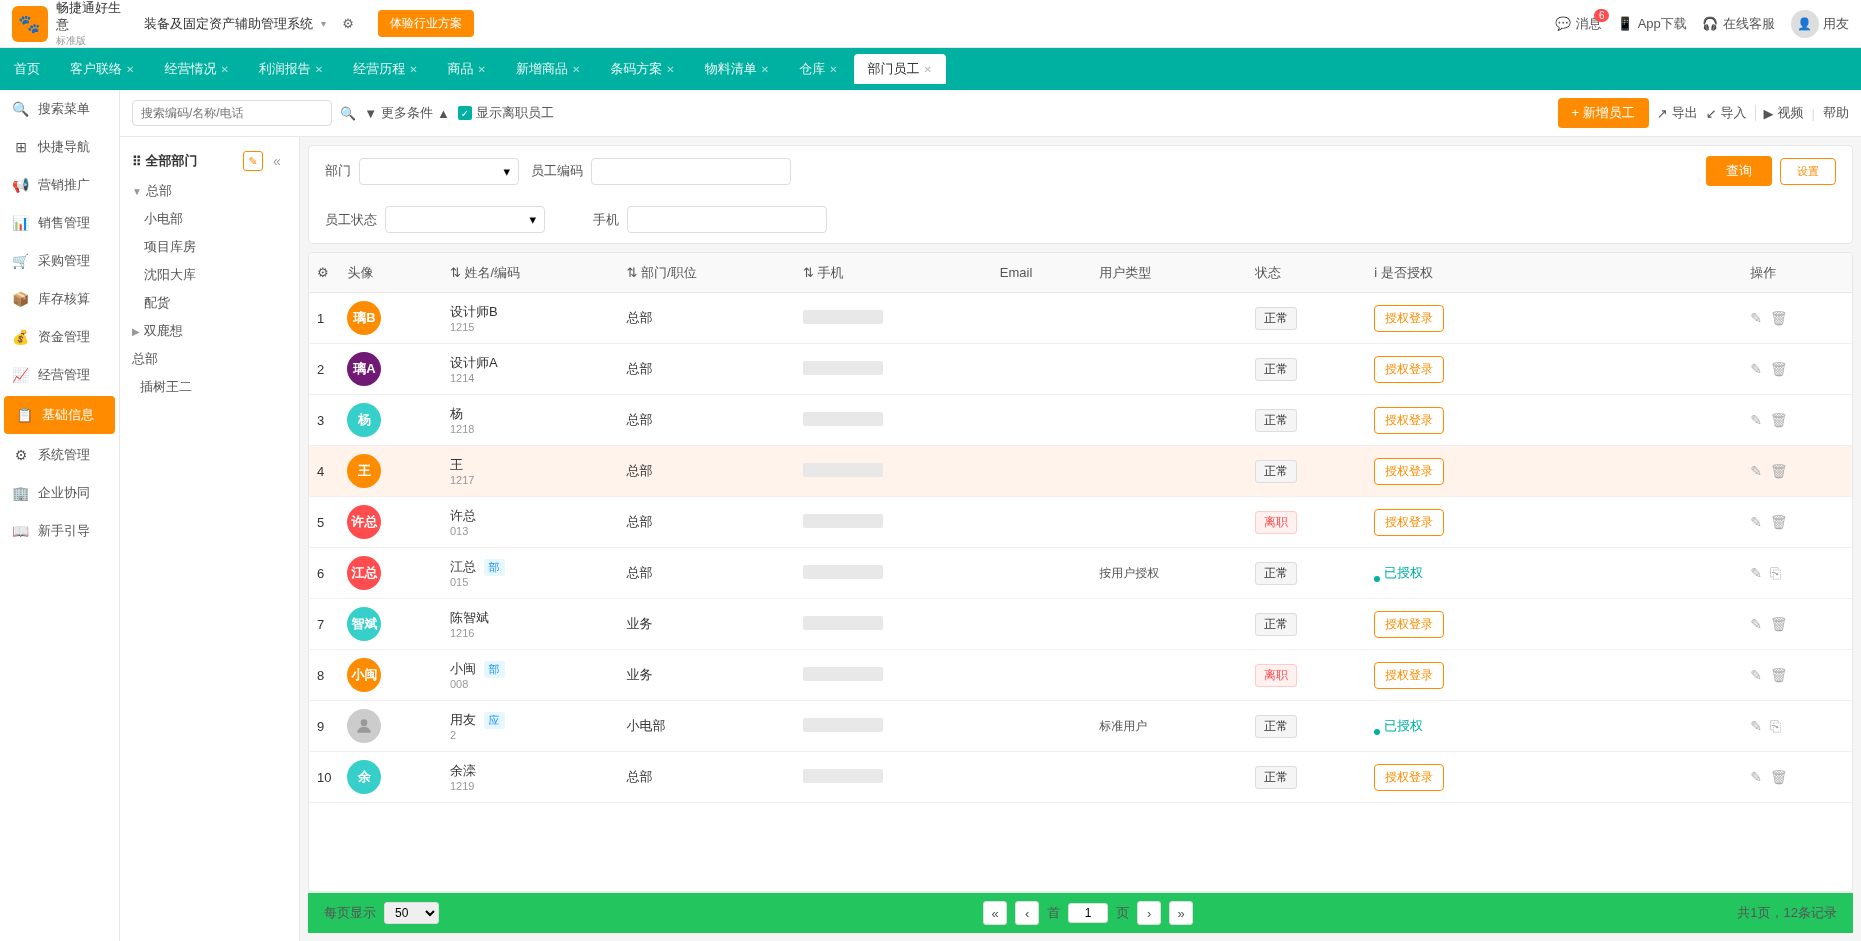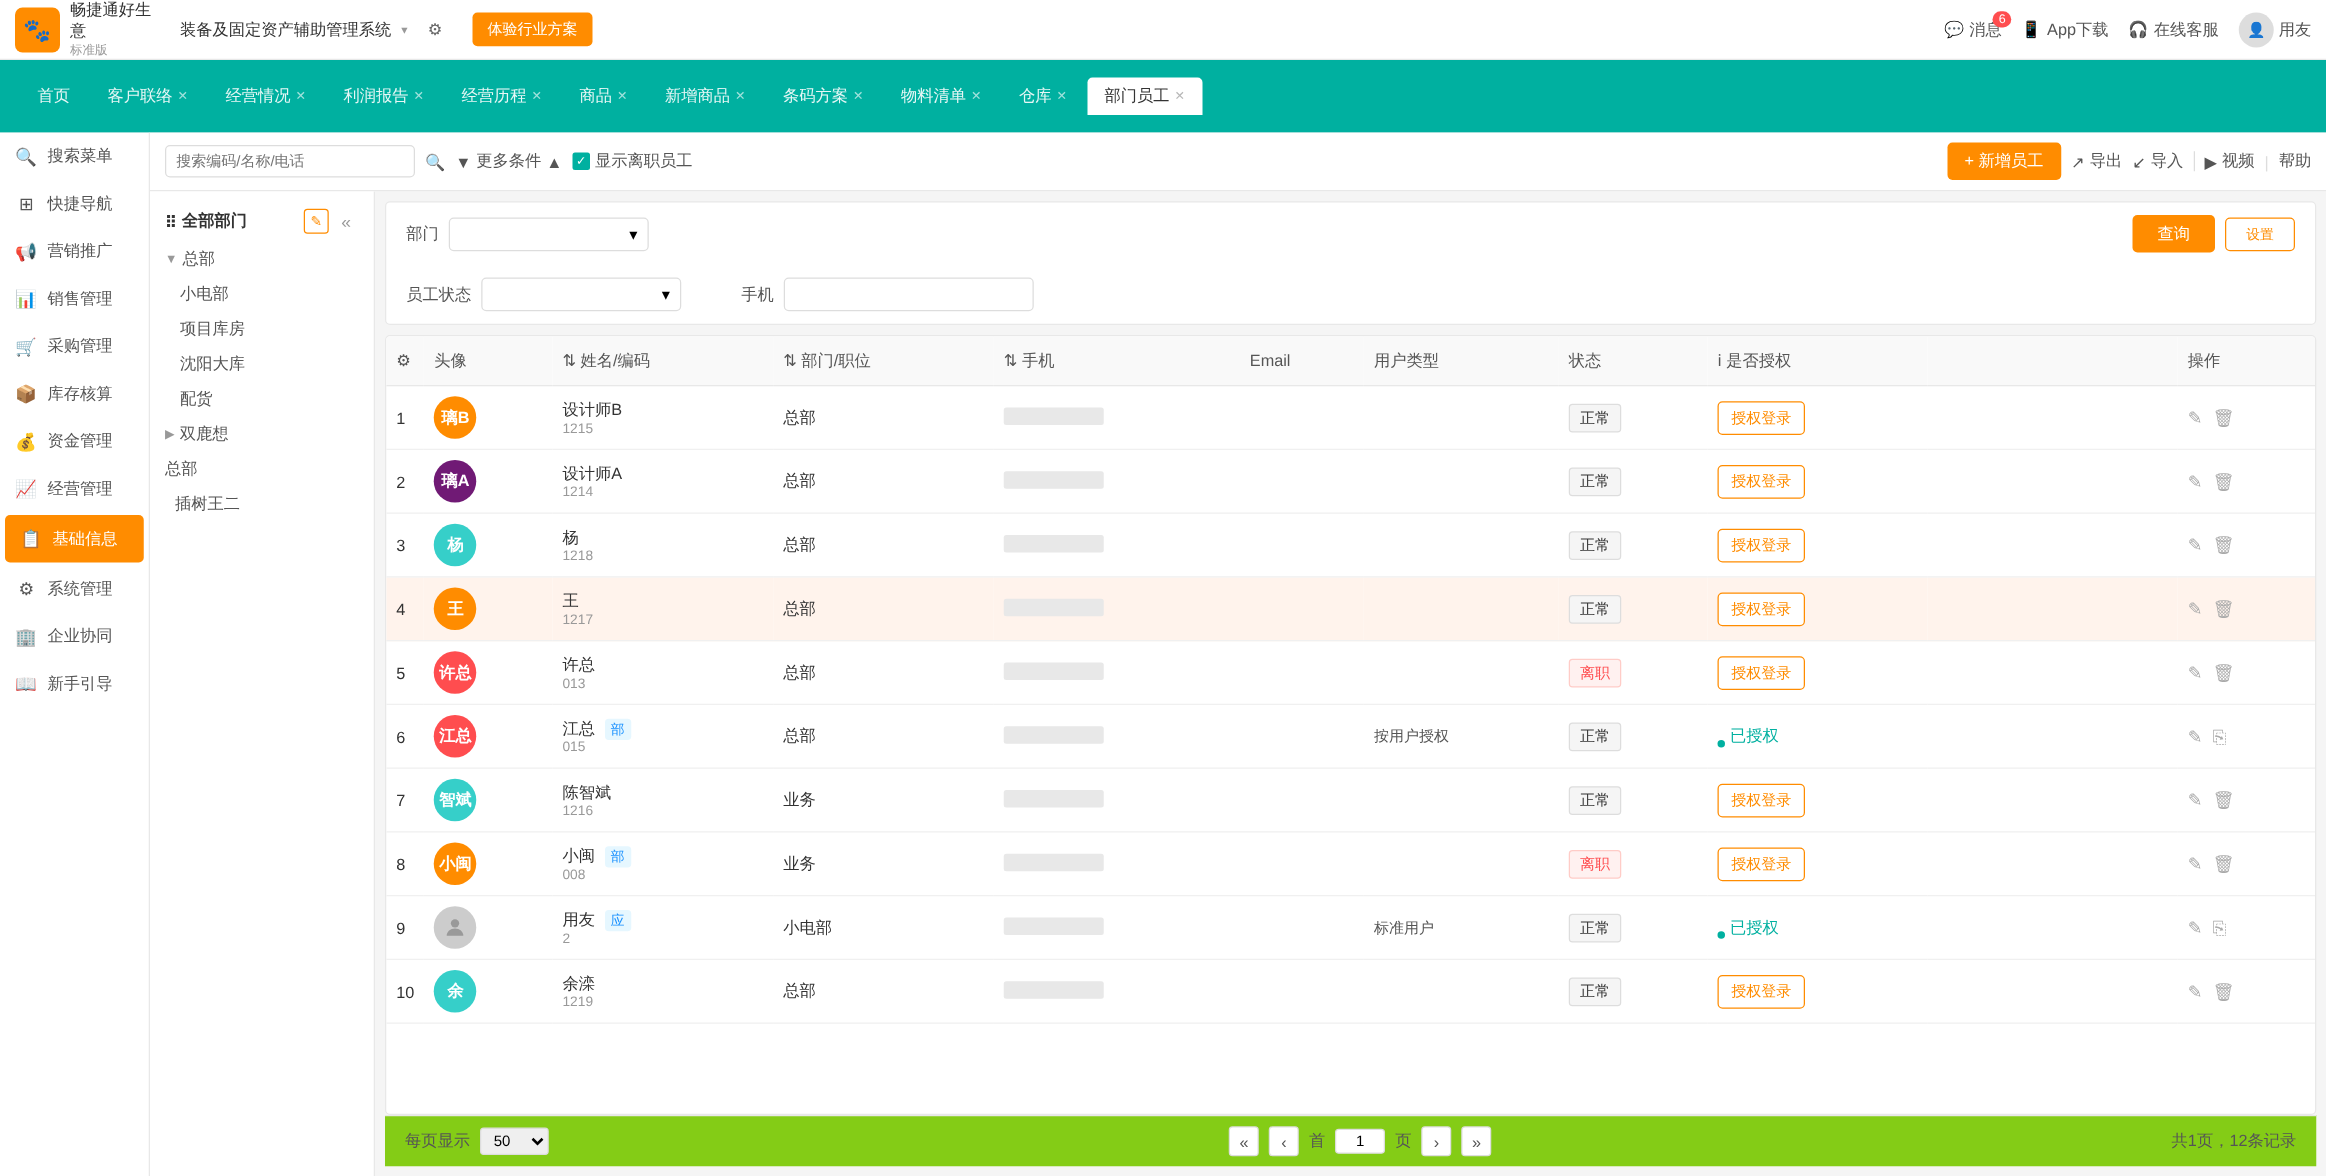--- a/index.html
+++ b/index.html
@@ -15,21 +15,21 @@
     .system-title span { color: #333; font-size: 13px; }
     .system-title .arrow { color: #999; font-size: 10px; }
     .settings-icon { width: 28px; height: 28px; display: flex; align-items: center; justify-content: center; color: #666; cursor: pointer; }
     .experience-btn { background: #ff8c00; color: #fff; border: none; border-radius: 4px; padding: 5px 12px; font-size: 12px; cursor: pointer; margin-left: 8px; }
     .topbar-right { display: flex; align-items: center; gap: 16px; margin-left: auto; }
     .topbar-right-item { display: flex; align-items: center; gap: 4px; color: #555; font-size: 12px; cursor: pointer; position: relative; }
     .badge { background: #ff4d4f; color: #fff; border-radius: 10px; font-size: 10px; padding: 1px 5px; position: absolute; top: -6px; right: -8px; }
     .user-avatar { width: 28px; height: 28px; background: #ddd; border-radius: 50%; display: flex; align-items: center; justify-content: center; color: #999; font-size: 12px; }
 
     
-    .nav-tabs { height: 58px; background: #00b0a0; display: flex; align-items: center; padding: 0 16px; gap: 2px; flex-shrink: 0; overflow: hidden; }
+    .nav-tabs { height: 42px; background: #00b0a0; display: flex; align-items: center; padding: 0 0; gap: 2px; flex-shrink: 0; overflow: hidden; }
     .nav-tab { padding: 6px 14px; color: rgba(255,255,255,0.9); font-size: 13px; cursor: pointer; border-radius: 4px 4px 0 0; white-space: nowrap; display: flex; align-items: center; gap: 4px; }
     .nav-tab.active { background: #fff; color: #333; }
     .nav-tab .close-btn { font-size: 10px; color: inherit; opacity: 0.7; }
     .nav-tab.active .close-btn { color: #999; }
 
     
     .main-content { display: flex; flex: 1; overflow: hidden; }
 
     
     .sidebar { width: 120px; background: #fff; border-right: 1px solid #e8e8e8; display: flex; flex-direction: column; overflow-y: auto; flex-shrink: 0; }
@@ -98,21 +98,21 @@
     .auth-granted { color: #00b0a0; font-size: 13px; display: flex; align-items: flex-end; gap: 4px; }
     .dot { width: 6px; height: 6px; border-radius: 50%; background: #00b0a0; display: inline-block; }
     .op-icons { display: flex; gap: 8px; align-items: center; }
     .op-icon { color: #aaa; cursor: pointer; font-size: 14px; }
     .blurred { background: #e8e8e8; border-radius: 2px; height: 14px; display: inline-block; }
     .user-type-badge { color: #555; font-size: 12px; }
     .dept-tag { display: inline-flex; align-items: center; padding: 1px 5px; background: #e6f7ff; color: #1890ff; border-radius: 3px; font-size: 11px; margin-left: 4px; }
     .applied-tag { display: inline-flex; align-items: center; padding: 1px 5px; background: #e6f7ff; color: #1890ff; border-radius: 3px; font-size: 11px; margin-left: 4px; }
 
     
-    .pagination { background: #84cc16; padding: 8px 16px; display: flex; align-items: center; justify-content: space-between; border-top: 1px solid #e8e8e8; flex-shrink: 0; font-size: 12px; color: #555; }
+    .pagination { background: #22c55e; padding: 8px 16px; display: flex; align-items: center; justify-content: space-between; border-top: 1px solid #e8e8e8; flex-shrink: 0; font-size: 12px; color: #555; }
     .page-size-select { border: 1px solid #ddd; border-radius: 3px; padding: 2px 6px; font-size: 12px; }
     .page-controls { display: flex; align-items: center; gap: 8px; }
     .page-btn { width: 24px; height: 24px; display: flex; align-items: center; justify-content: center; border: 1px solid #ddd; border-radius: 3px; cursor: pointer; background: #fff; color: #555; }
     .page-input { border: 1px solid #ddd; border-radius: 3px; padding: 2px 6px; width: 40px; text-align: center; font-size: 12px; }
     .total-info { color: #555; }
   </style>
 </head>
 <body>
 
 <div class="topbar">
@@ -331,20 +331,24 @@
       <div class="table-area">
 
         <div class="filter-row">
           <div class="filter-field">
             <span class="filter-label">部门</span>
             <div class="filter-select">
               <span></span>
               <span>▾</span>
             </div>
           </div>
+          <div class="filter-field">
+            <span class="filter-label">员工编码</span>
+            <input class="filter-input" type="text" style="">
+          </div>
           <div class="filter-actions">
             <button class="query-btn">查询</button>
             <button class="set-btn">设置</button>
           </div>
           <div class="filter-field" style="margin-top:8px;width:100%;">
             <span class="filter-label">员工状态</span>
             <div class="filter-select">
               <span></span>
               <span>▾</span>
             </div>

